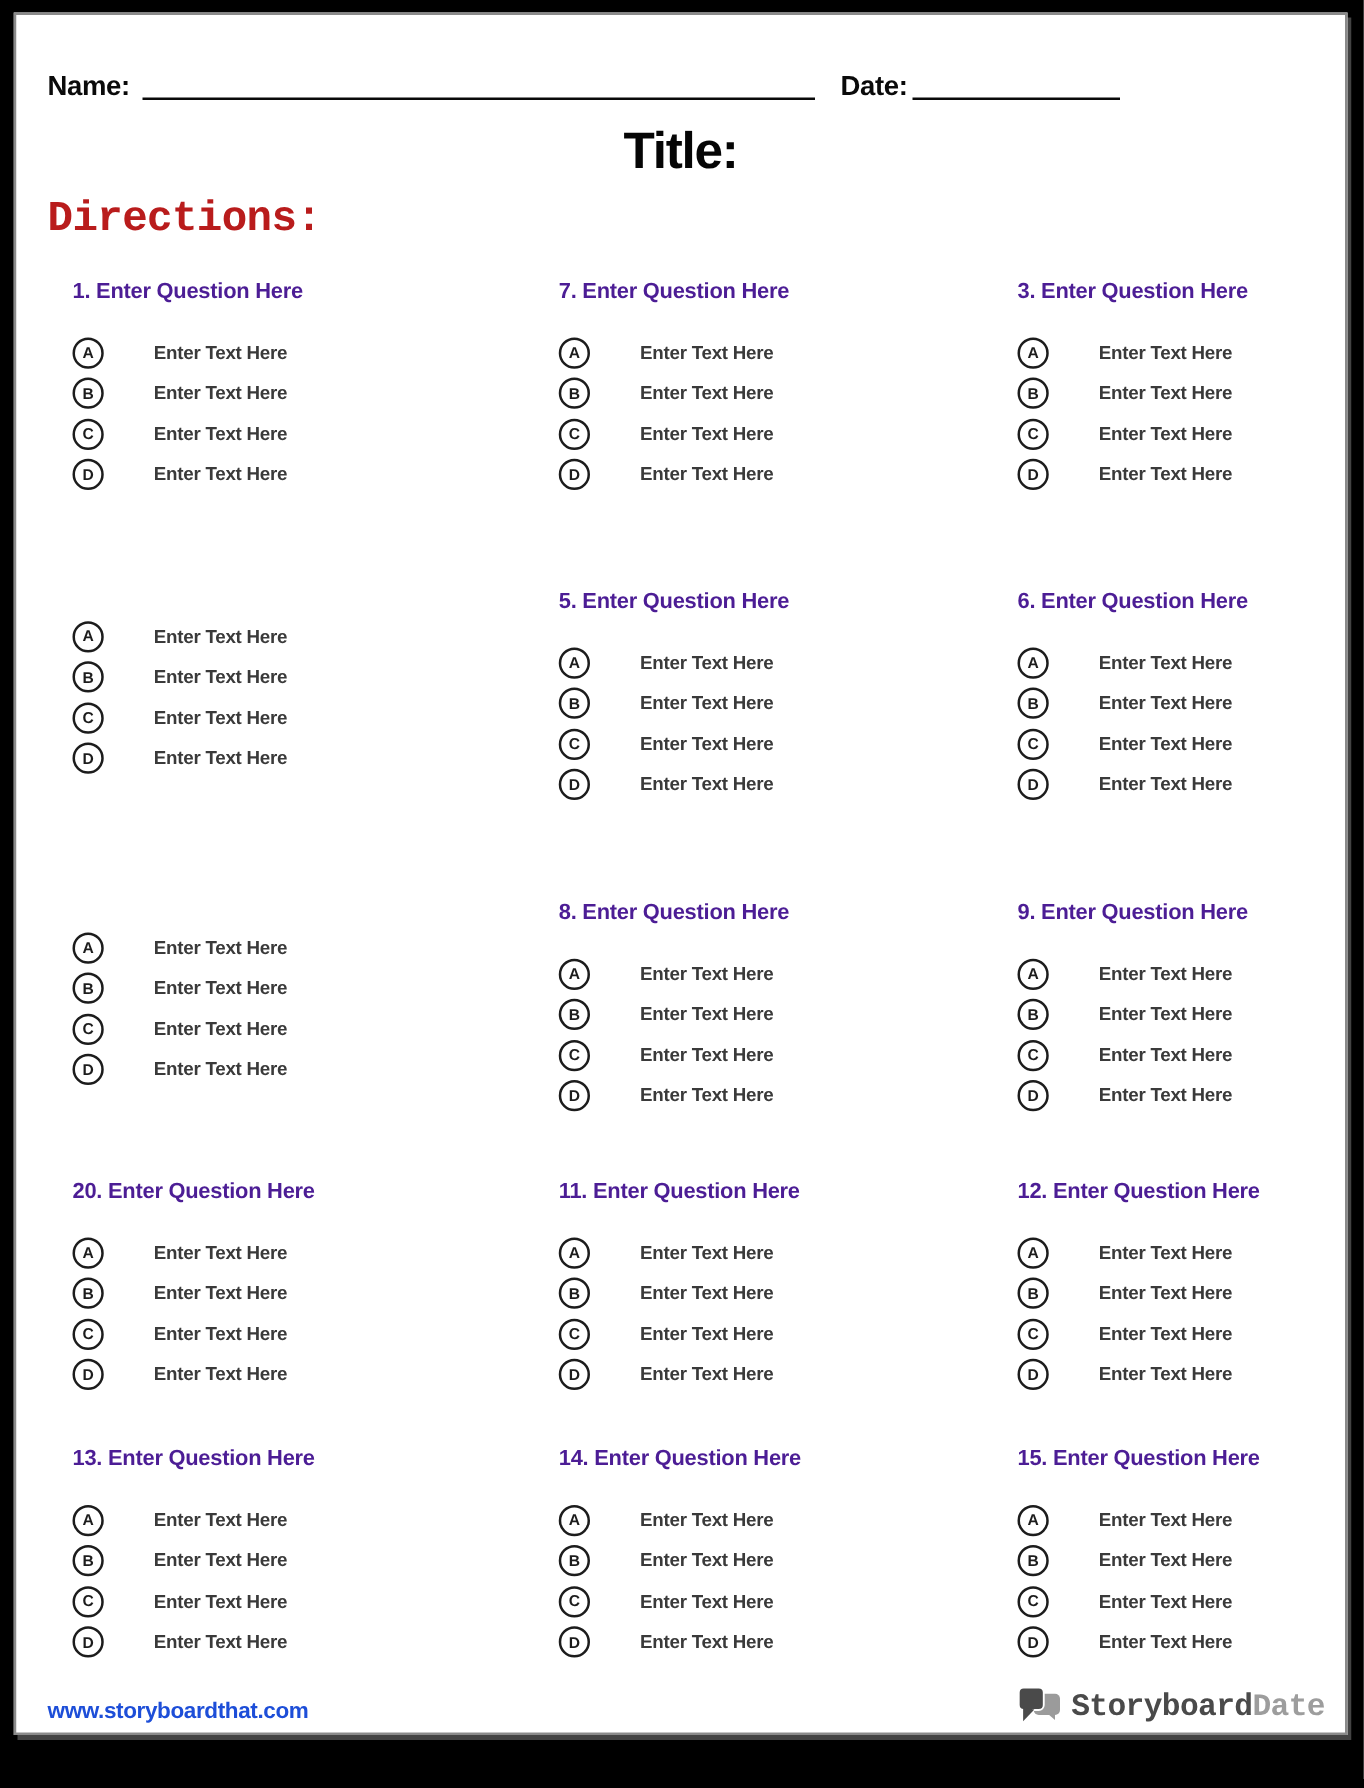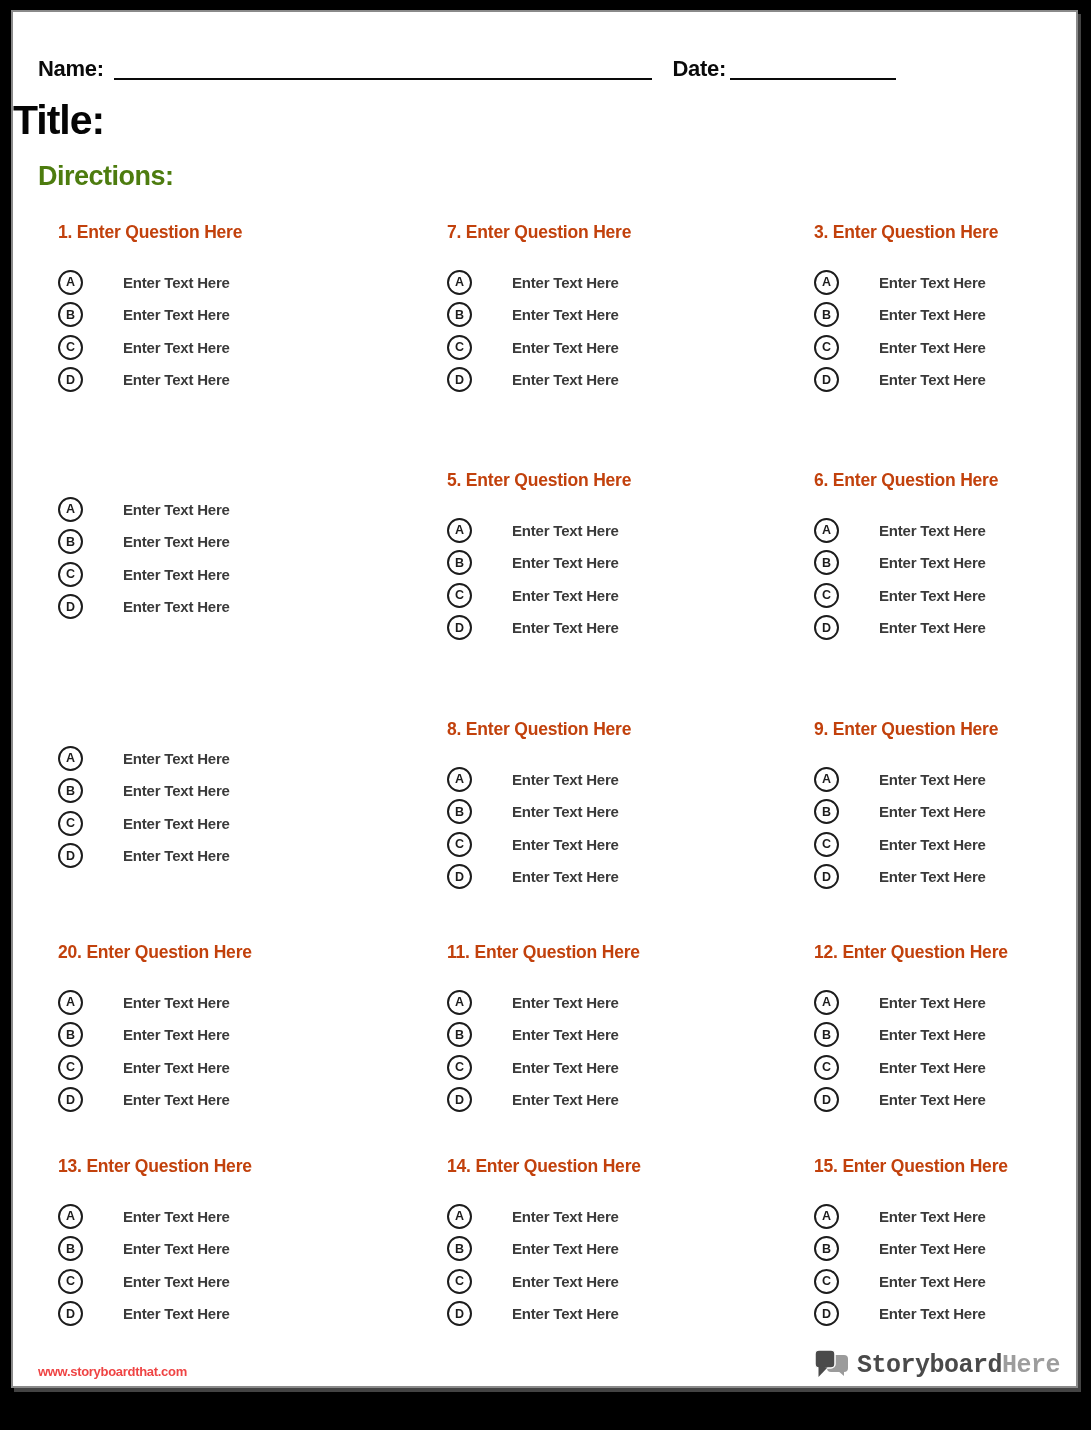--- a/index.html
+++ b/index.html
@@ -38,47 +38,48 @@
     margin: 0 20px 2px 10px;
     height: 22px;
   }
   .date-line {
     width: 166px;
     border-bottom: 2px solid #0a0a0a;
     margin: 0 0 2px 4px;
     height: 22px;
   }
   .title {
-    text-align: left;
+    text-align: center;
     font-size: 41px;
     font-weight: bold;
     color: #050505;
     letter-spacing: -1px;
     margin-top: 14px;
     line-height: 48px;
   }
   .directions {
-    font-size: 27px;
+    font-size: 34px;
     font-weight: bold;
-    color: #4d7c0f;
+    color: #b91c1c;
     letter-spacing: -0.5px;
     margin: 16px 0 0 25px;
     line-height: 32px;
+    font-family: Liberation Mono, monospace;
   }
   
   .questions {
     display: grid;
     grid-template-columns: 389px 367px auto;
     grid-template-rows: 248px 249px 223px 214px auto;
     padding: 30px 10px 0 45px;
   }
   .q-title {
     font-size: 17.5px;
     font-weight: 700;
-    color: #c2410c;
+    color: #4c1d95;
     letter-spacing: -0.2px;
     line-height: 21px;
   }
   .opts { margin-top: 23px; }
   .opt {
     display: flex;
     align-items: center;
     height: 32.5px;
   }
   .bubble {
@@ -98,23 +99,23 @@
     margin-left: 40px;
     font-size: 15px;
     font-weight: 700;
     color: #3a3a3a;
     letter-spacing: -0.2px;
   }
   
   .footer-url {
     position: absolute;
     left: 25px; bottom: 7px;
-    font-size: 13px;
+    font-size: 18px;
     font-weight: 700;
-    color: #ef4444;
+    color: #1d4ed8;
     letter-spacing: -0.3px;
   }
   .logo {
     position: absolute;
     right: 16px; bottom: 5px;
     display: flex;
     align-items: center;
   }
   .logo-icon { width: 36px; height: 32px; margin-right: 7px; }
   .logo-text {
@@ -477,16 +478,16 @@
   <div class="footer-url">www.storyboardthat.com</div>
 
   <div class="logo">
     <svg class="logo-icon" viewBox="0 0 36 32" xmlns="http://www.w3.org/2000/svg">
       <rect x="13" y="6" width="21" height="17" rx="4" fill="#9b9b9b"></rect>
       <path d="M30 21 L30 27 L23 21 Z" fill="#9b9b9b"></path>
       <rect x="1" y="1" width="20" height="18" rx="4" fill="#4a4a4a" stroke="#ffffff" stroke-width="1.5"></rect>
       <path d="M4.5 17 L4.5 28 L13.5 18.5 Z" fill="#4a4a4a"></path>
     </svg>
     <span class="logo-text">Storyboard</span>
-      <span class="logo-text logo-that">Here</span>
+      <span class="logo-text logo-that">Date</span>
   </div>
 
 </div>
 
 </body></html>

